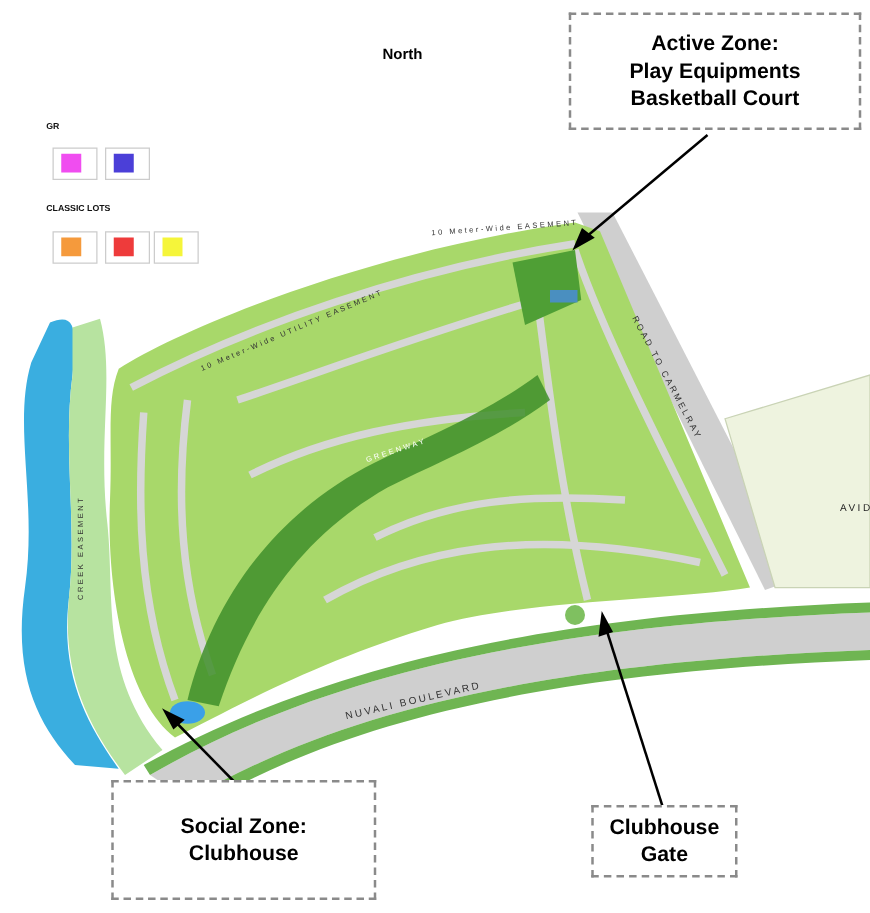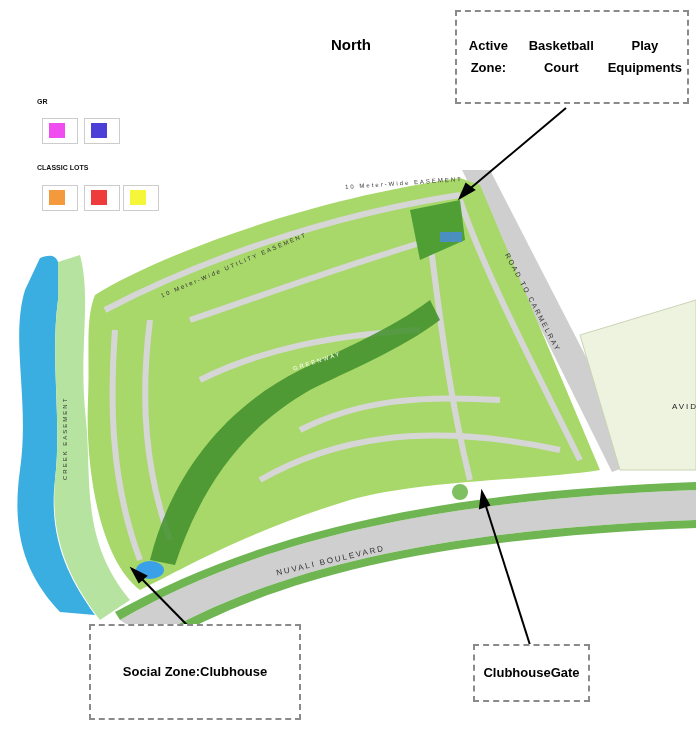--- a/index.html
+++ b/index.html
@@ -1,18 +1,18 @@
 <!DOCTYPE html>
 <html><head>
 <meta charset="utf-8">
 <style>
   html,body{margin:0;padding:0;background:#fff;}
   body{width:696px;height:730px;position:relative;overflow:hidden;font-family:"Liberation Sans",sans-serif;}
-  .callout{position:absolute;border:2px dashed #8a8a8a;background:#fff;display:flex;flex-direction:row;align-items:center;justify-content:center;text-align:center;font-weight:bold;color:#000;font-size:13px;line-height:22px;box-sizing:border-box;}
-  .north{position:absolute;left:331px;top:36px;font-weight:bold;font-size:15px;color:#000;}
+  .callout{position:absolute;border:2px dashed #8a8a8a;background:#fff;display:flex;flex-direction:column;align-items:center;justify-content:center;text-align:center;font-weight:bold;color:#000;font-size:17px;line-height:22px;box-sizing:border-box;}
+  .north{position:absolute;left:306px;top:36px;font-weight:bold;font-size:12px;color:#000;}
   .legend-title{position:absolute;font-weight:bold;font-size:7px;color:#111;}
   .swatch-box{position:absolute;width:34px;height:24px;border:1px solid #ccc;background:#fff;}
   .swatch{position:absolute;left:6px;top:4px;width:16px;height:15px;}
   .map-label{position:absolute;font-size:7px;letter-spacing:2px;color:#333;white-space:nowrap;}
   svg{position:absolute;left:0;top:0;}
 </style>
 </head>
 <body>
 
 <svg width="696" height="730">
@@ -84,22 +84,22 @@
   </div>
 <div class="swatch-box" style="left:84px;top:185px;">
     <div class="swatch" style="background:#ee3b3b"></div>
   </div>
 <div class="swatch-box" style="left:123px;top:185px;">
     <div class="swatch" style="background:#f5f53a"></div>
   </div>
 
 <div class="callout" style="left:455px;top:10px;width:234px;height:94px;">
   <div>Active Zone:</div>
+  <div>Play Equipments</div>
   <div>Basketball Court</div>
-  <div>Play Equipments</div>
 </div>
 <div class="callout" style="left:89px;top:624px;width:212px;height:96px;text-align:right;">
   <div>Social Zone:</div>
   <div>Clubhouse</div>
 </div>
 <div class="callout" style="left:473px;top:644px;width:117px;height:58px;">
   <div>Clubhouse</div>
   <div>Gate</div>
 </div>
 

